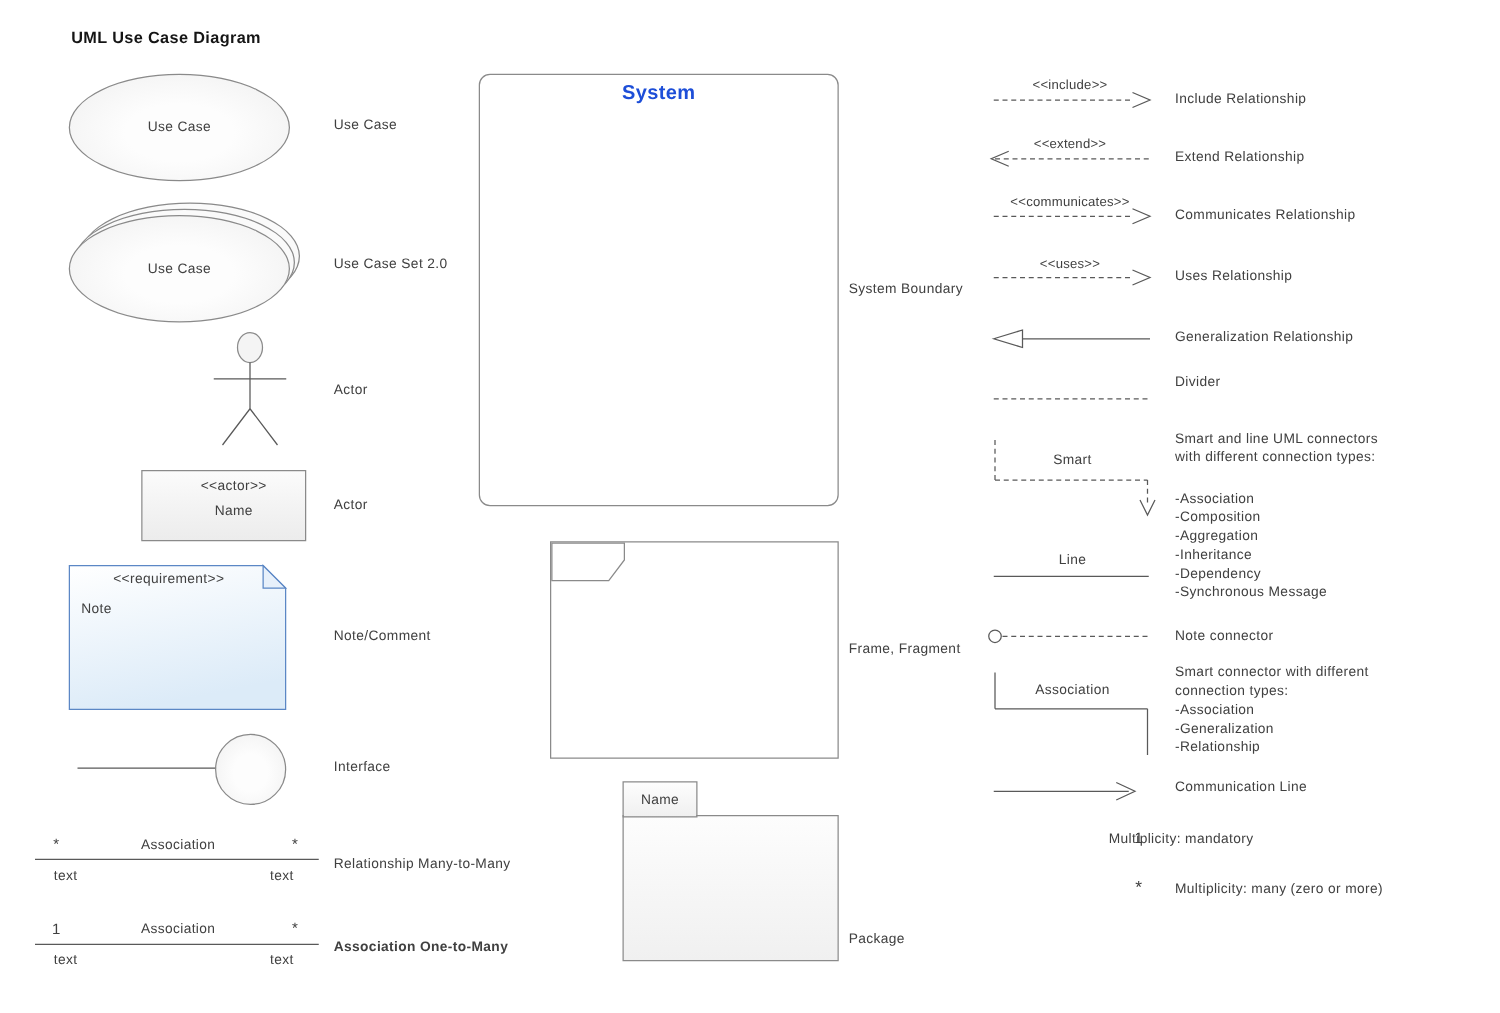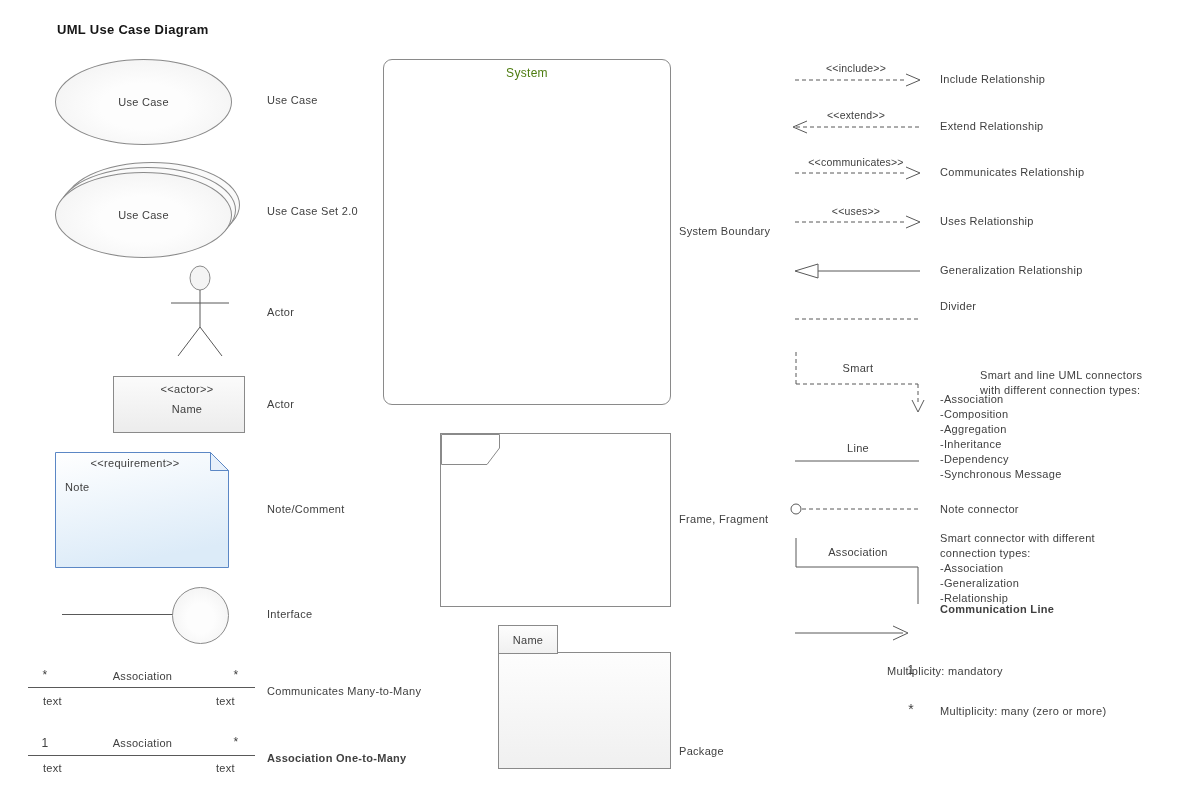--- a/index.html
+++ b/index.html
@@ -76,34 +76,34 @@
   <div class="c lbl" style="left:267px;top:608px;">Interface</div>
 
   <div class="c" style="left:0;top:0;">
     <div class="c lbl" style="left:38px;top:668px;width:14px;text-align:center;font-size:12px;">*</div>
     <div class="c lbl ctr" style="left:30px;top:670px;width:225px;">Association</div>
     <div class="c lbl" style="left:229px;top:668px;width:14px;text-align:center;font-size:12px;">*</div>
     <div class="c solid-line" style="left:28px;top:687px;width:227px;"></div>
     <div class="c lbl" style="left:43px;top:695px;">text</div>
     <div class="c lbl" style="left:216px;top:695px;">text</div>
   </div>
-  <div class="c lbl" style="left:267px;top:685px;">Communicates Many-to-Many</div>
+  <div class="c lbl" style="left:267px;top:685px;">Relationship Many-to-Many</div>
 
   <div class="c" style="left:0;top:0;">
     <div class="c lbl" style="left:38px;top:736px;width:14px;text-align:center;font-size:12px;">1</div>
     <div class="c lbl ctr" style="left:30px;top:737px;width:225px;">Association</div>
     <div class="c lbl" style="left:229px;top:735px;width:14px;text-align:center;font-size:12px;">*</div>
     <div class="c solid-line" style="left:28px;top:755px;width:227px;"></div>
     <div class="c lbl" style="left:43px;top:762px;">text</div>
     <div class="c lbl" style="left:216px;top:762px;">text</div>
   </div>
   <div class="c lbl" style="left:267px;top:752px;font-weight:bold;">Association One-to-Many</div>
 
   <div class="c sysbox" style="left:383px;top:59px;width:286px;height:344px;">
-    <div class="lbl ctr" style="margin-top:6px;font-size:12px;color:#4d7c0f;">System</div>
+    <div class="lbl ctr" style="margin-top:6px;font-size:16px;color:#1d4ed8;font-weight:bold;">System</div>
   </div>
   <div class="c lbl" style="left:679px;top:225px;">System Boundary</div>
 
   <div class="c plainbox" style="left:440px;top:433px;width:229px;height:172px;">
     <svg width="60" height="32">
       <path d="M0.5,0.5 H58.5 V14 L46,30.5 H0.5 Z" fill="#ffffff" stroke="#8a8a8a"></path>
     </svg>
   </div>
   <div class="c lbl" style="left:679px;top:513px;">Frame, Fragment</div>
 
@@ -154,21 +154,21 @@
   </svg>
   <div class="c lbl" style="left:940px;top:300px;">Divider</div>
 
   <svg class="c" style="left:790px;top:348px;" width="140" height="68">
     <path d="M6,4 V36" fill="none" stroke="#595959" stroke-dasharray="4 3"></path>
     <path d="M6,36 H128" fill="none" stroke="#595959" stroke-dasharray="4 3"></path>
     <path d="M128,36 V54" fill="none" stroke="#595959" stroke-dasharray="4 3"></path>
     <polyline points="122,52 128,64 134,52" fill="none" stroke="#595959"></polyline>
   </svg>
   <div class="c lbl ctr" style="left:816px;top:362px;width:84px;">Smart</div>
-  <div class="c lh15" style="left:940px;top:368px;margin-left:40px;">
+  <div class="c lh15" style="left:940px;top:344px;">
     <div class="lbl">Smart and line UML connectors</div>
     <div class="lbl">with different connection types:</div>
   </div>
   <div class="c lh15" style="left:940px;top:392px;">
     <div class="lbl">-Association</div>
     <div class="lbl">-Composition</div>
     <div class="lbl">-Aggregation</div>
     <div class="lbl">-Inheritance</div>
     <div class="lbl">-Dependency</div>
     <div class="lbl">-Synchronous Message</div>
@@ -194,21 +194,21 @@
     <div class="lbl">connection types:</div>
     <div class="lbl">-Association</div>
     <div class="lbl">-Generalization</div>
     <div class="lbl">-Relationship</div>
   </div>
 
   <svg class="c" style="left:793px;top:624px;" width="132" height="18">
     <line x1="2" y1="9" x2="110" y2="9" stroke="#595959"></line>
     <polyline points="100,2 115,9 100,16" fill="none" stroke="#595959"></polyline>
   </svg>
-  <div class="c lbl" style="left:940px;top:603px;font-weight:bold;">Communication Line</div>
+  <div class="c lbl" style="left:940px;top:624px;">Communication Line</div>
 
   <div class="c lbl ctr" style="left:902px;top:663px;width:18px;font-size:12px;">1</div>
   <div class="c lbl" style="left:887px;top:665px;">Multiplicity: mandatory</div>
 
   <div class="c lbl ctr" style="left:902px;top:701px;width:18px;font-size:14px;">*</div>
   <div class="c lbl" style="left:940px;top:705px;">Multiplicity: many (zero or more)</div>
 
 </div>
 
 </body></html>

